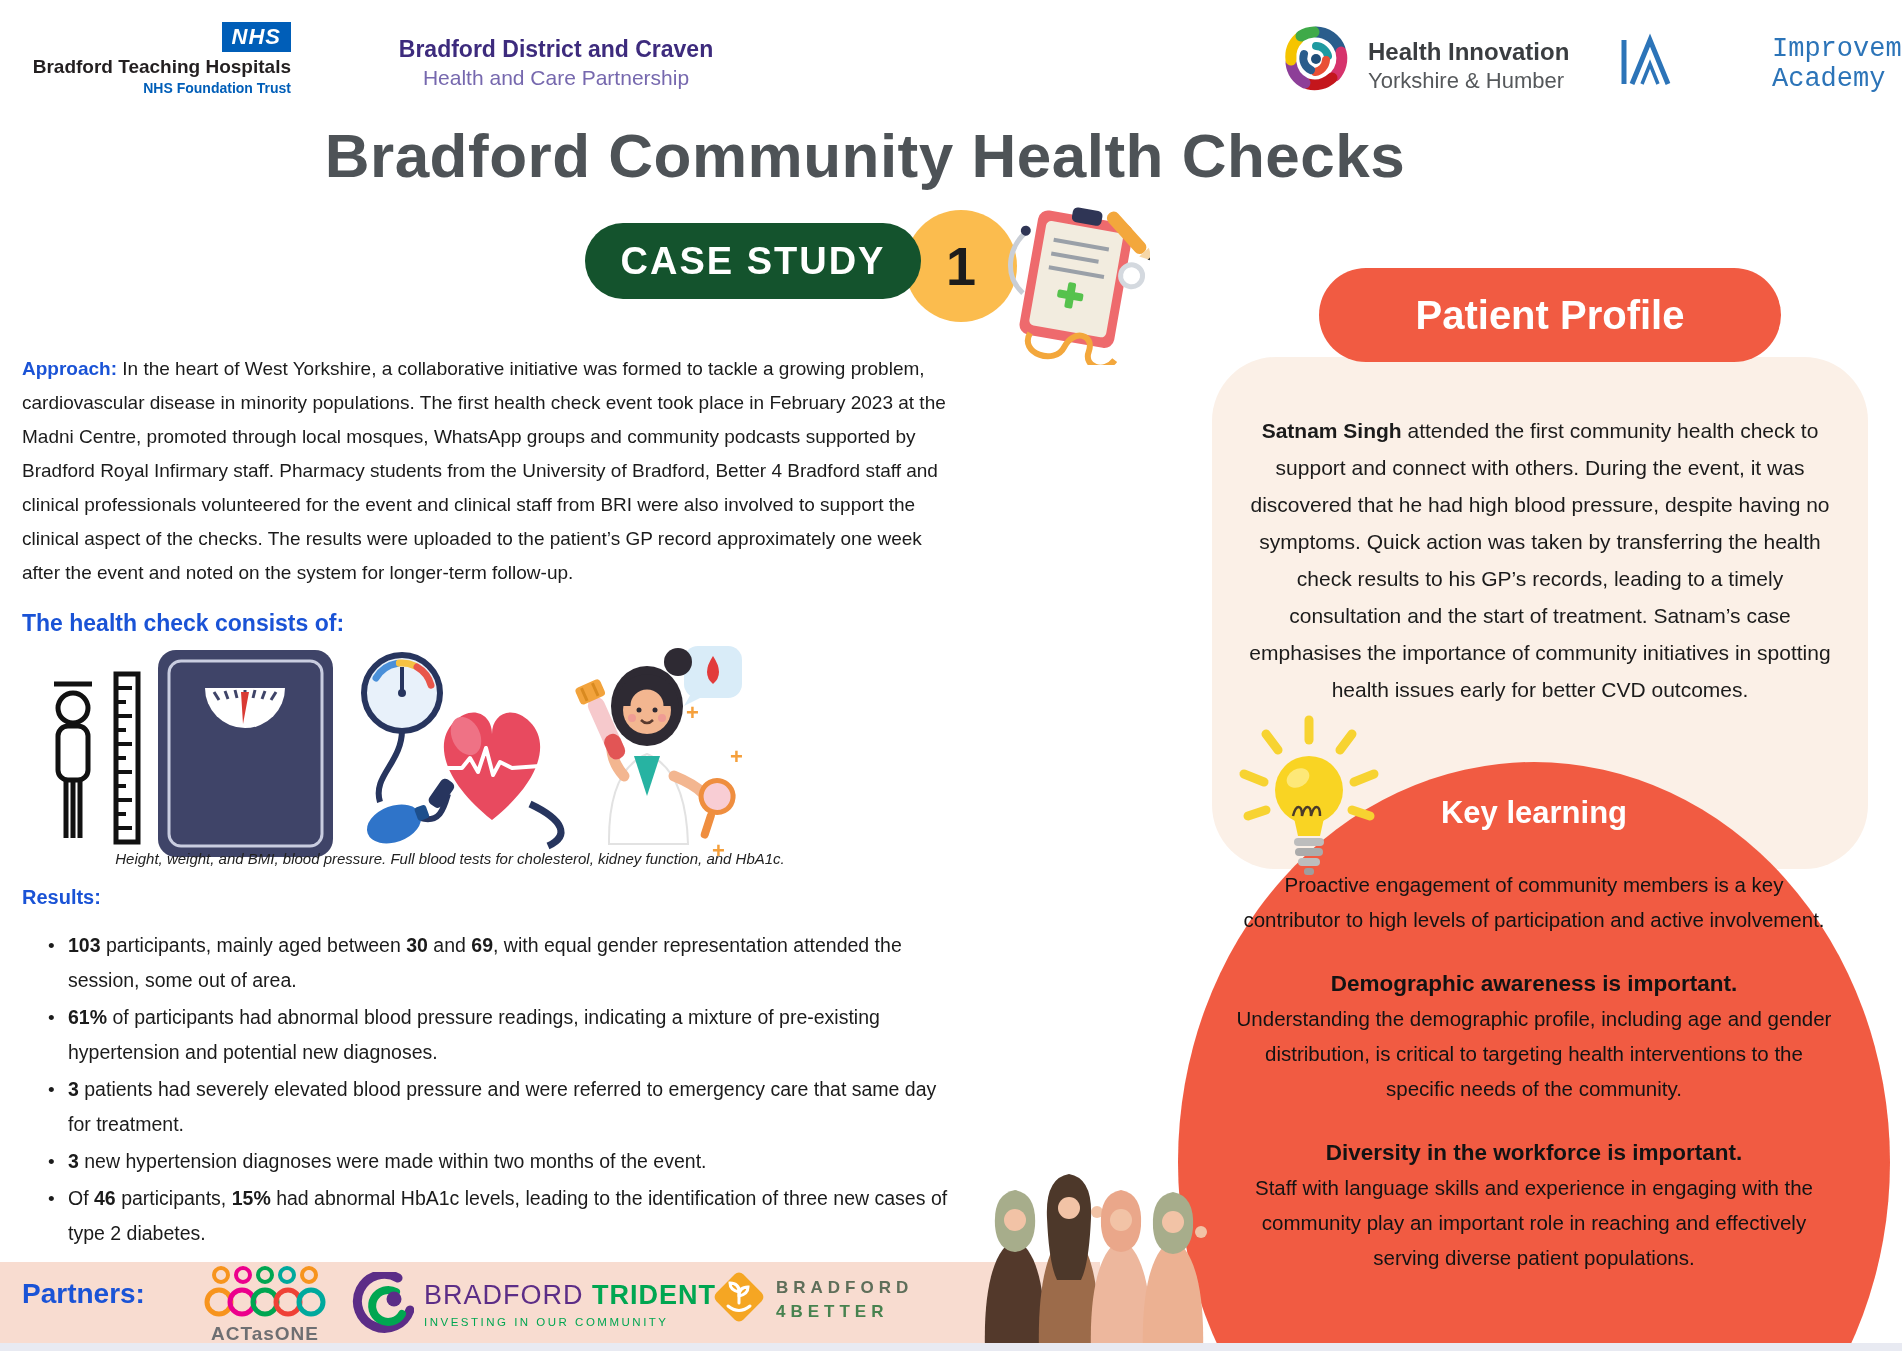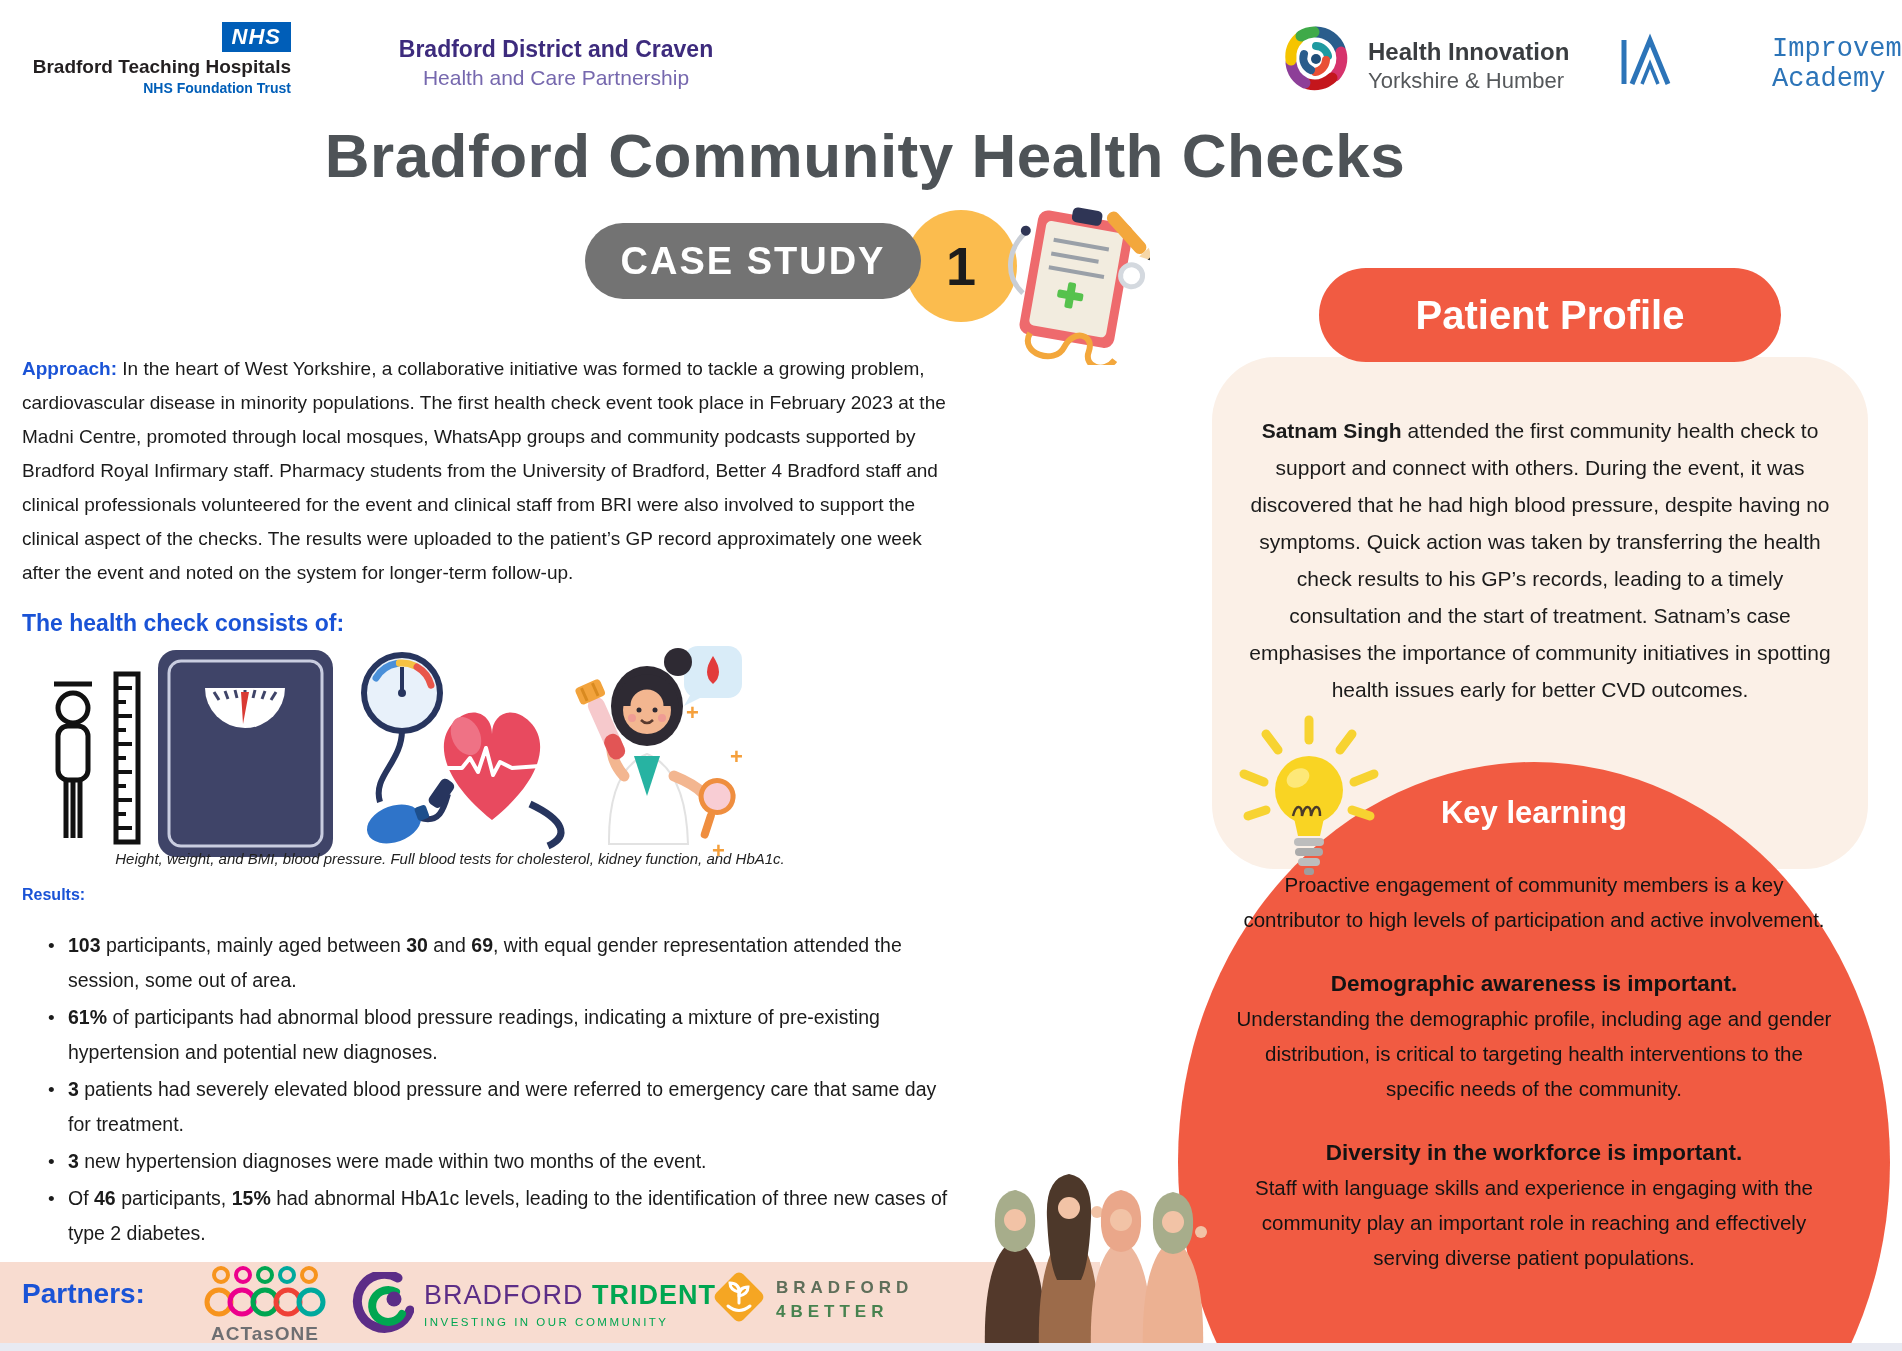--- a/index.html
+++ b/index.html
@@ -20,37 +20,37 @@
   .hi-text{left:1368px;top:38px;}
   .hi-line1{font-size:24px;font-weight:bold;color:#3A3D40;}
   .hi-line2{font-size:22px;color:#55585B;margin-top:2px;}
   .ia-mono{left:1615px;top:32px;}
   .ia-text{left:1772px;top:34px;font-family:Liberation Mono, monospace;color:#2C74B8;}
   .ia-line{font-size:27px;line-height:30px;}
 
   
   .main-title{left:0;top:120px;width:1730px;text-align:center;font-size:62px;font-weight:bold;
               color:#4E5357;letter-spacing:0.5px;}
-  .case-badge{left:585px;top:223px;width:336px;height:76px;background:#737373;border-radius:38px;
+  .case-badge{left:585px;top:223px;width:336px;height:76px;background:#14532d;border-radius:38px;
               color:#fff;font-size:38px;font-weight:bold;letter-spacing:2px;text-align:center;
               line-height:76px;z-index:3;}
   .one-circle{left:905px;top:210px;width:112px;height:112px;border-radius:50%;background:#FBBC4E;
               text-align:center;line-height:112px;font-size:54px;font-weight:bold;color:#1c1c1c;z-index:2;}
   .clipboard{left:1000px;top:200px;z-index:4;}
 
   
   .approach{left:22px;top:352px;width:932px;font-size:19px;line-height:34px;}
   .blue-label{color:#1A53D6;font-weight:bold;}
   .hc-heading{left:22px;top:610px;font-size:23px;font-weight:bold;color:#1A53D6;}
   .icon-measure{left:42px;top:656px;}
   .icon-scale{left:158px;top:650px;}
   .icon-bp{left:342px;top:638px;}
   .icon-doctor{left:562px;top:644px;}
   .hc-caption{left:70px;top:850px;width:760px;text-align:center;font-style:italic;font-size:15px;color:#222;}
-  .results-heading{left:22px;top:886px;font-size:16px;font-weight:bold;color:#1A53D6;}
+  .results-heading{left:22px;top:886px;font-size:20px;font-weight:bold;color:#1A53D6;}
   .results-list{left:38px;top:922px;width:916px;margin:6px;padding:0;list-style:none;}
   .result-item{position:relative;padding-left:24px;font-size:19.5px;line-height:35px;margin-bottom:2px;}
   .result-item::before{content:"\2022";position:absolute;left:4px;top:0;font-size:19px;color:#1b1b1b;}
 
   
   .cream-panel{left:1212px;top:357px;width:656px;height:512px;background:#FBF0E7;border-radius:64px;z-index:1;}
   .pp-pill{left:1319px;top:268px;width:462px;height:94px;background:#F15B42;border-radius:47px;
            color:#fff;font-size:40px;font-weight:bold;text-align:center;line-height:94px;z-index:5;}
   .pp-text{left:1240px;top:412px;width:600px;text-align:center;font-size:21px;line-height:37px;z-index:2;}
   .lightbulb{left:1232px;top:712px;z-index:4;}

